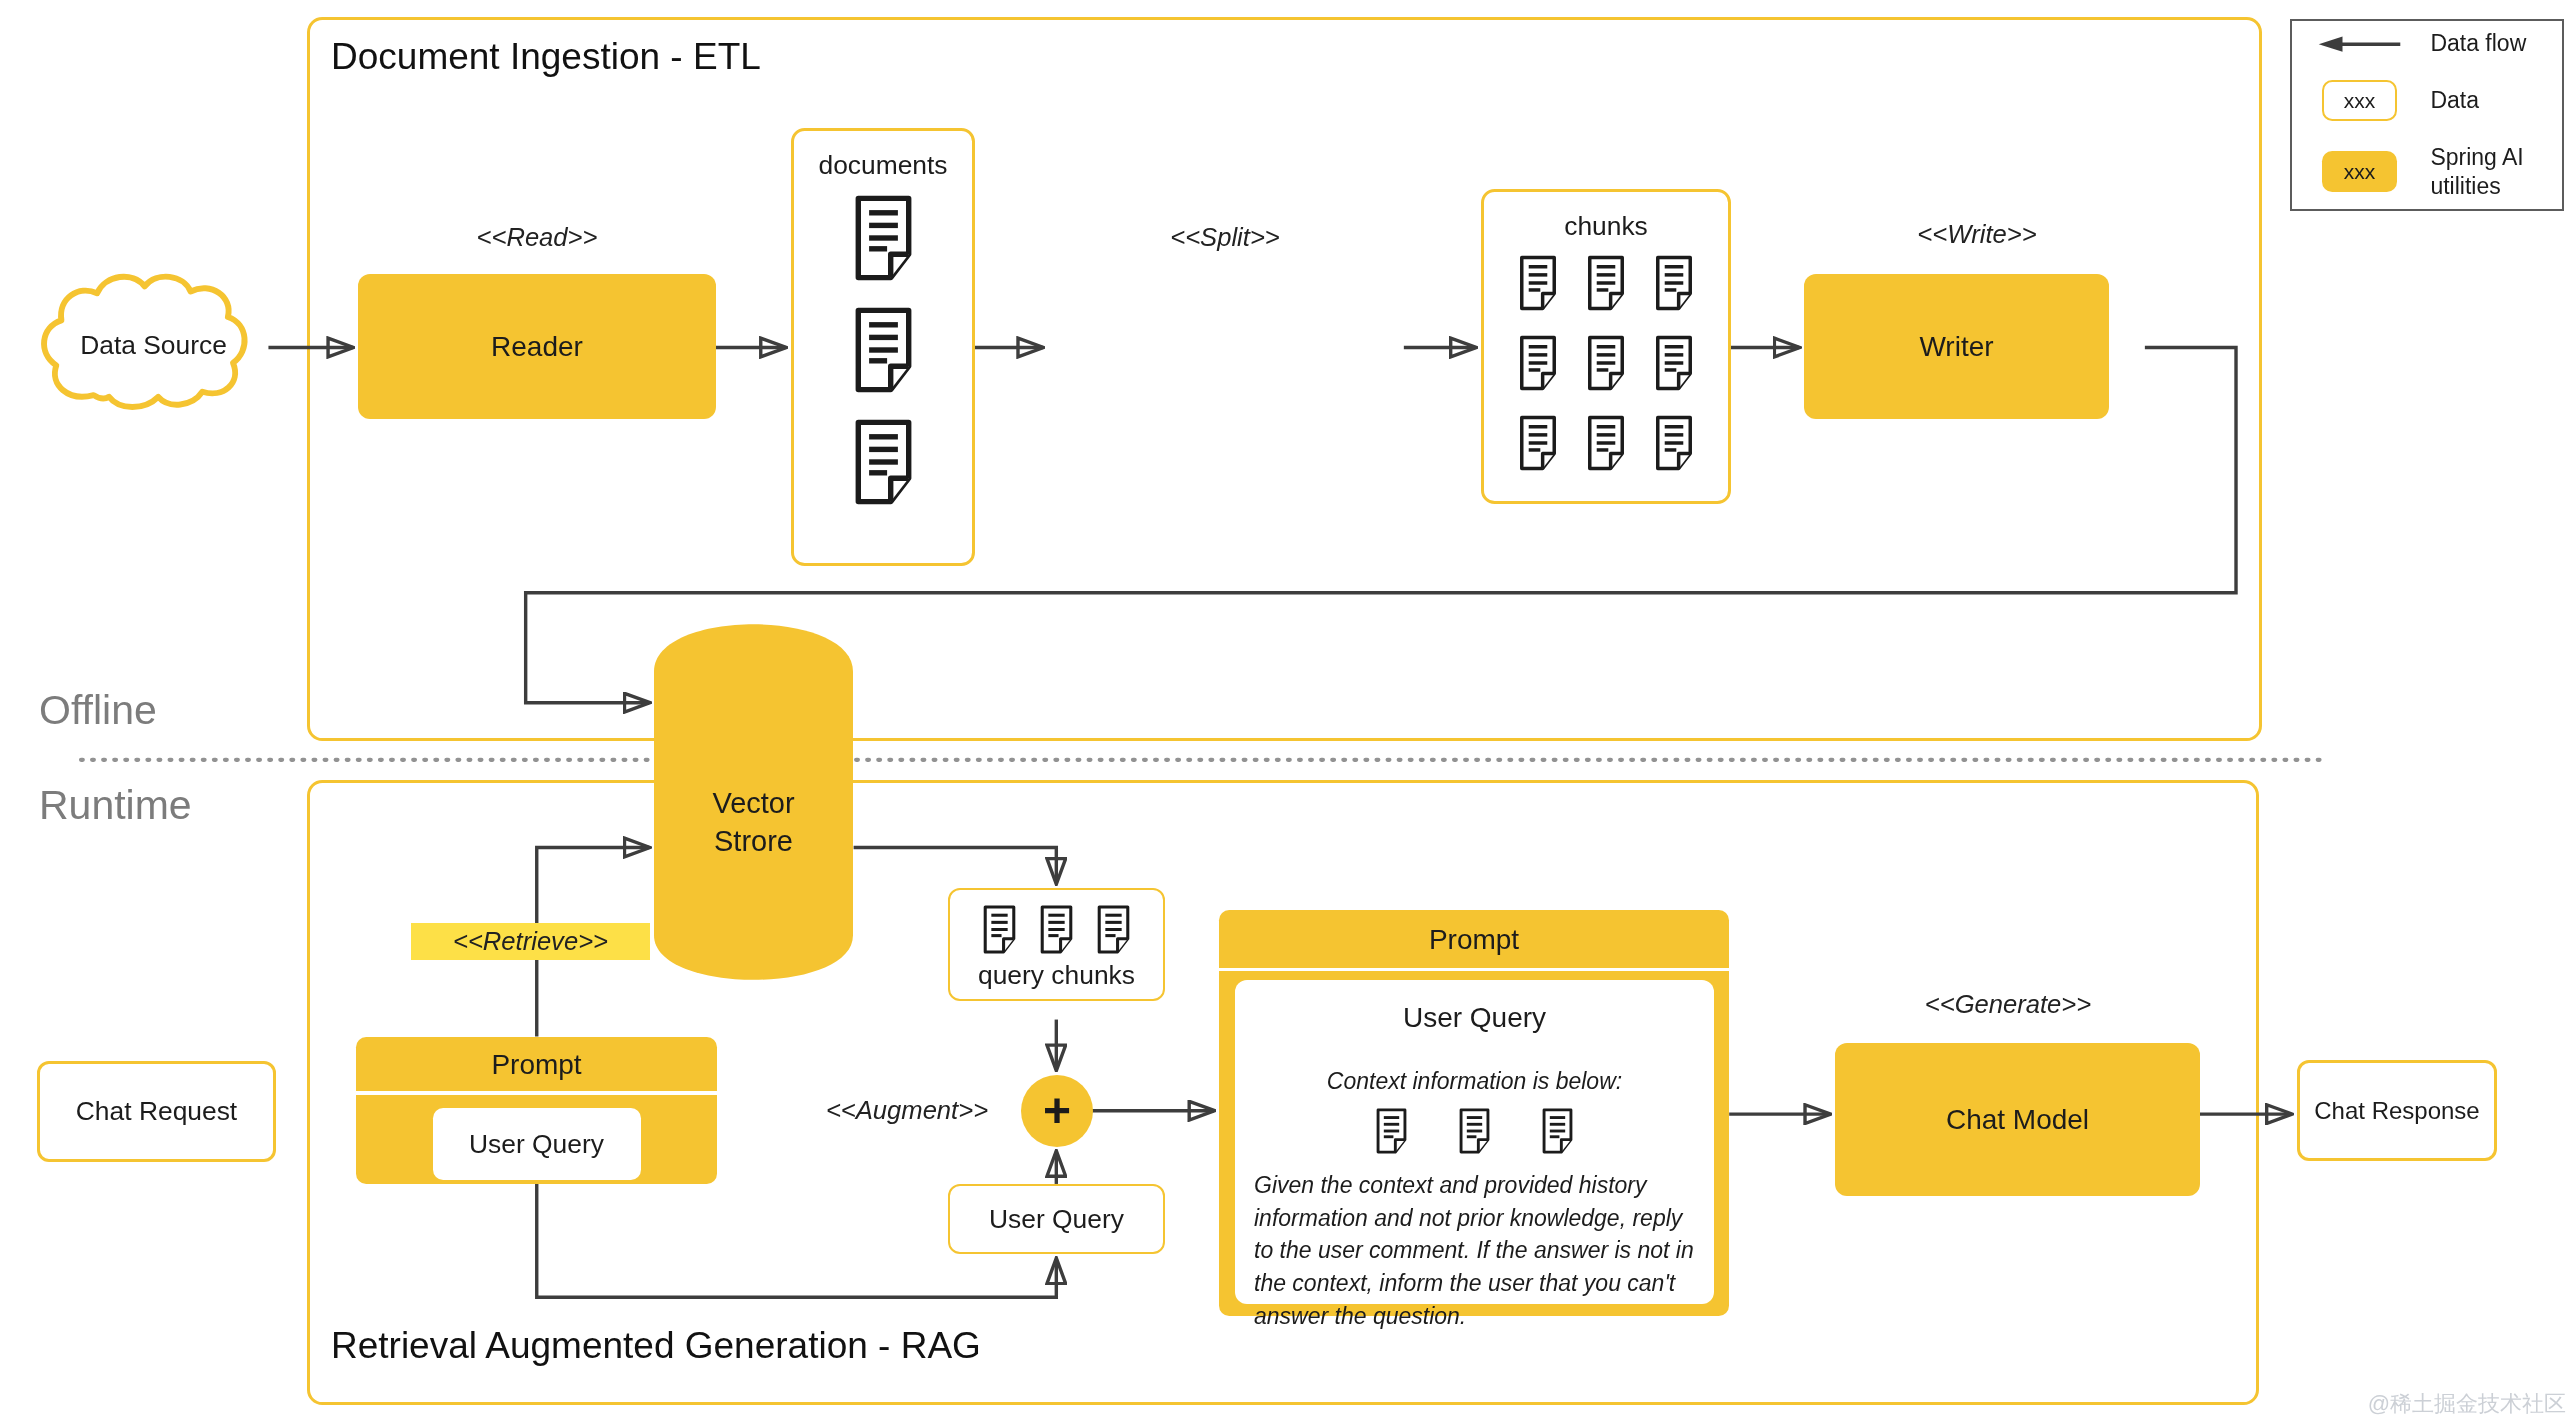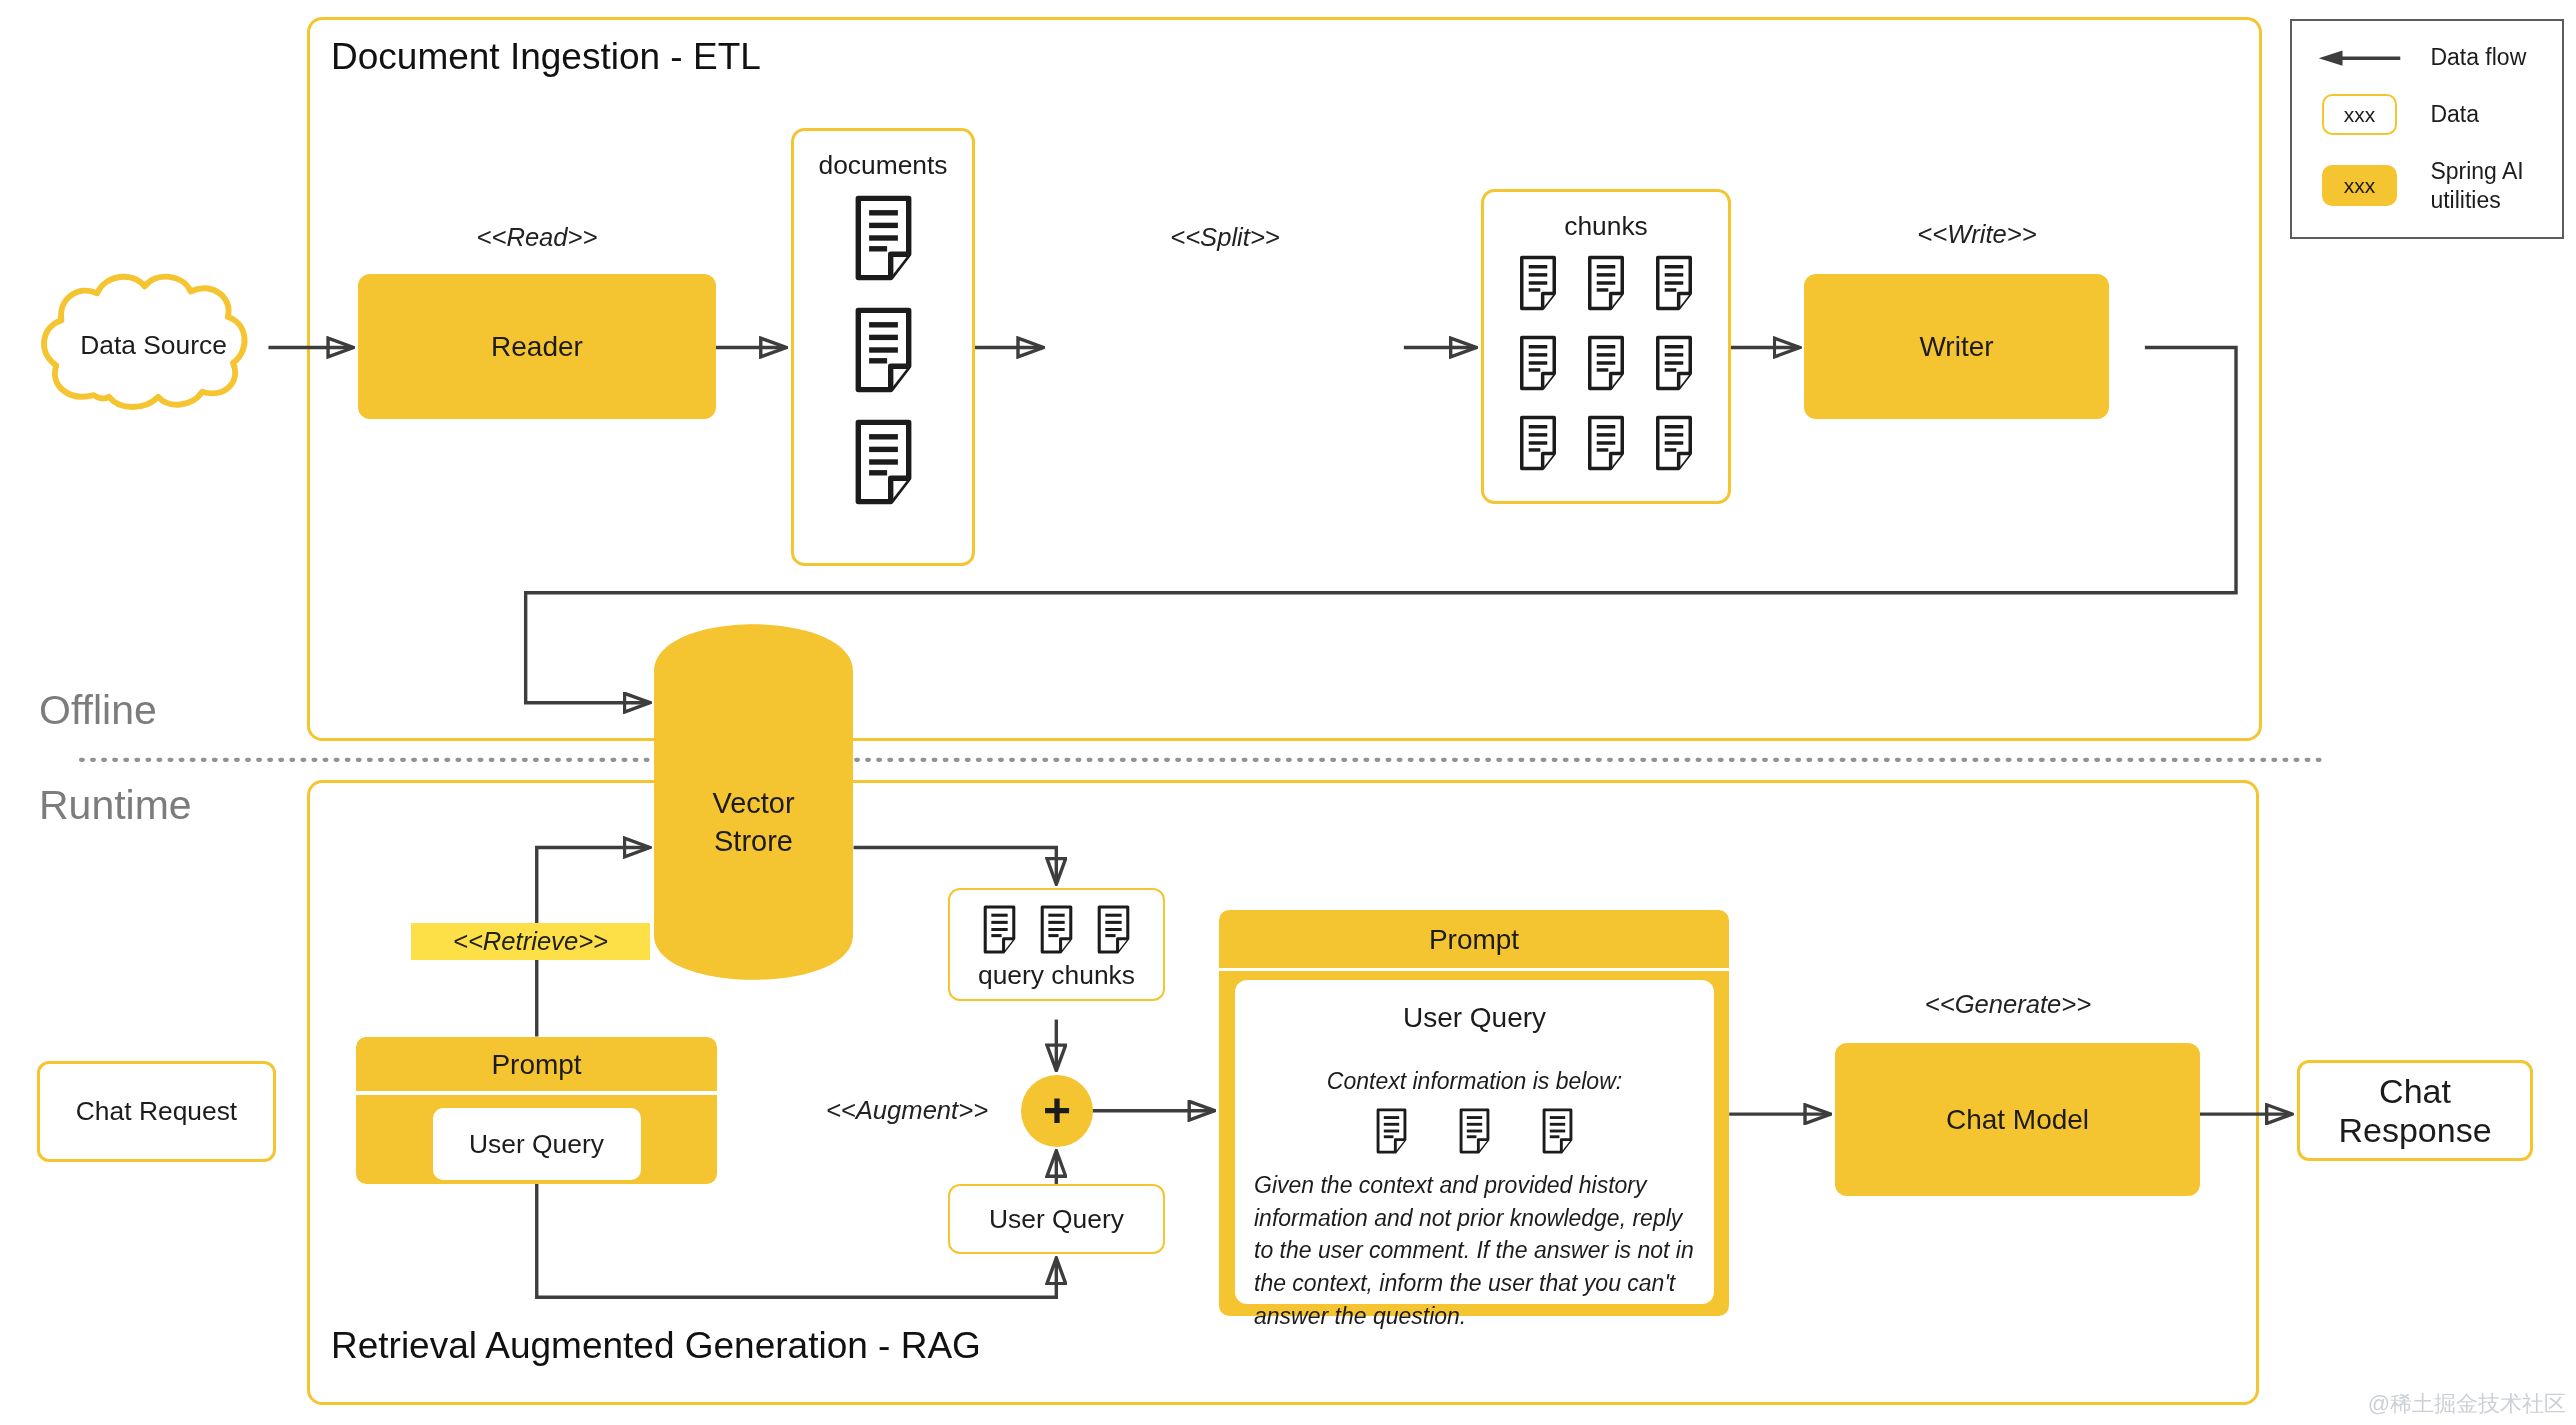--- a/index.html
+++ b/index.html
@@ -115,21 +115,21 @@
     <path d="M630 1217 V995 H762" marker-end="url(#ah)"></path>
     <path d="M1002 995 H1240 V1037" marker-end="url(#ah)"></path>
     <path d="M1240 1197 V1256" marker-end="url(#ah)"></path>
     <path d="M1282 1304 H1425" marker-end="url(#ah)"></path>
     <path d="M1240 1390 V1352" marker-end="url(#ah)"></path>
     <path d="M630 1390 V1523 H1240 V1478" marker-end="url(#ah)"></path>
     <path d="M2030 1308 H2148" marker-end="url(#ah)"></path>
     <path d="M2582 1308 H2690" marker-end="url(#ah)"></path>
   </svg>
 
-  <div class="legend" style="left:2290px;top:19px;width:274px;height:220px;">
+  <div class="legend" style="left:2290px;top:19px;width:274px;height:192px;">
     <div class="legend-row">
       <span class="legend-key">
         <svg width="89" height="20.4" viewBox="0 0 104 24">
           <path d="M100 12 H26" stroke="#3d3d3d" stroke-width="4" fill="none"></path>
           <path d="M32 3 L4 12 L32 21 Z" fill="#3d3d3d"></path>
         </svg>
       </span>
       <span class="legend-label">Data flow</span>
     </div>
     <div class="legend-row">
@@ -379,18 +379,18 @@
     <line x1="12" y1="25" x2="28" y2="25" stroke="#1b1b1b" stroke-width="3"></line>
     <line x1="12" y1="31" x2="22" y2="31" stroke="#1b1b1b" stroke-width="3"></line>
   </svg>
 </div>
     <div class="pb-instruction">Given the context and provided history information and not prior knowledge, reply to the user comment. If the answer is not in the context, inform the user that you can't answer the question.</div>
   </div>
 
   <div class="stereotype" style="left:1880px;top:986px;width:256px;height:37px;">&lt;&lt;Generate&gt;&gt;</div>
   <div class="node yellow-box" style="left:1835px;top:1043px;width:365px;height:153px;">Chat Model</div>
 
-  <div class="node white-box" style="left:2297px;top:1060px;width:236px;height:101px;font-size:34px;">Chat Response</div>
+  <div class="node white-box" style="left:2297px;top:1060px;width:200px;height:101px;font-size:24px;">Chat Response</div>
 
   <div class="watermark" style="left:2283px;top:1389px;width:283px;">@稀土掘金技术社区</div>
 
 </div>
 
 
 </body></html>

